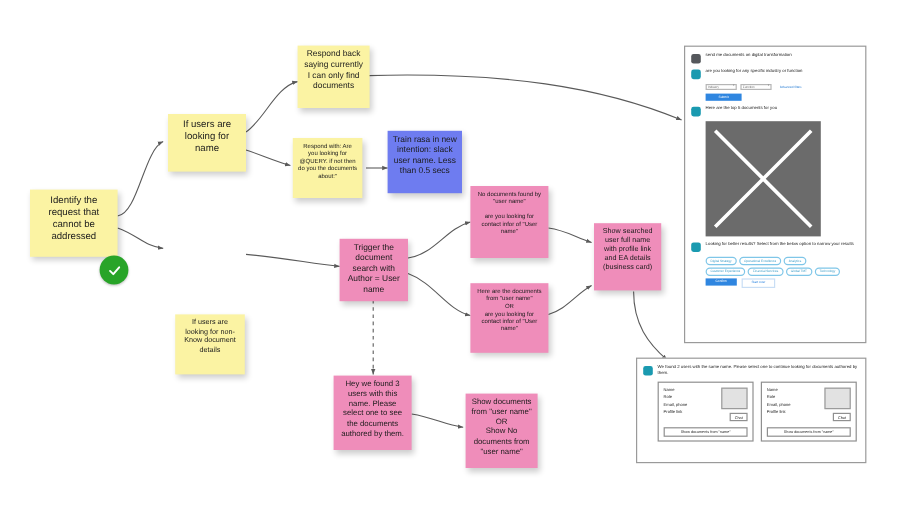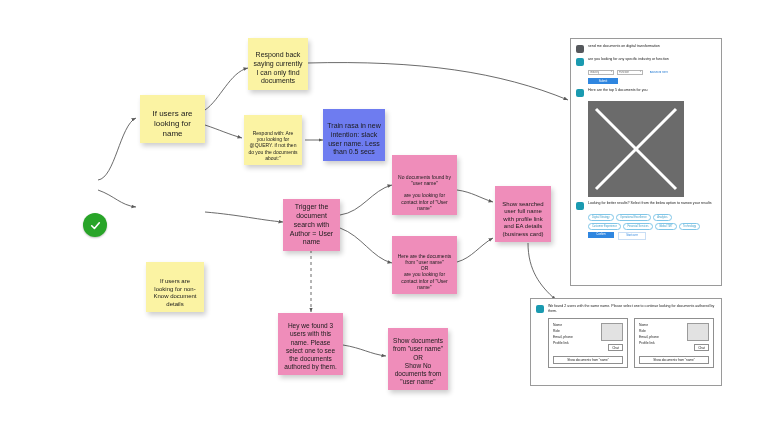--- a/index.html
+++ b/index.html
@@ -9,21 +9,21 @@
     font-family:"Liberation Sans",sans-serif;
     -webkit-font-smoothing:antialiased;
   }
   #canvas{position:relative;width:760px;height:431px;}
   #wires{position:absolute;left:0;top:0;width:760px;height:431px;}
 
   
   .note{
     position:absolute;
     box-sizing:border-box;
-    display:flex;align-items:flex-end;justify-content:center;
+    display:flex;align-items:flex-start;justify-content:center;
     text-align:center;
     color:#1b1b1b;
     line-height:1.25;
     box-shadow:2px 3px 5px rgba(0,0,0,.20);
     padding:4px 4px;
     white-space:pre-line;
     z-index:3;
   }
   .note.yellow{background:#fbf3a3;}
   .note.pink{background:#ef8dba;}
@@ -154,20 +154,23 @@
       <path d="M457,190 C472,192 480,198 493,202"></path>
 
       <path d="M457,262 C472,258 480,245 493,238"></path>
 
       <path d="M307,63 C420,60 500,72 568,100"></path>
 
       <path d="M528,243 C528,270 540,286 556,300"></path>
     </g>
   </svg>
 
+  <div class="note yellow" style="left:25px;top:158px;width:73px;height:56px;font-size:8px;">
+    <span>Identify the request that cannot be addressed</span>
+  </div>
 
   <div class="check-badge" style="left:83px;top:213px;">
     <svg width="13" height="13" viewBox="0 0 24 24">
       <path d="M5 12.5 L10 17.5 L19 7" fill="none" stroke="#ffffff" stroke-width="3" stroke-linecap="round" stroke-linejoin="round"></path>
     </svg>
   </div>
 
   <div class="note yellow" style="left:140px;top:95px;width:65px;height:48px;font-size:8px;">
     <span>If users are looking for name</span>
   </div>

